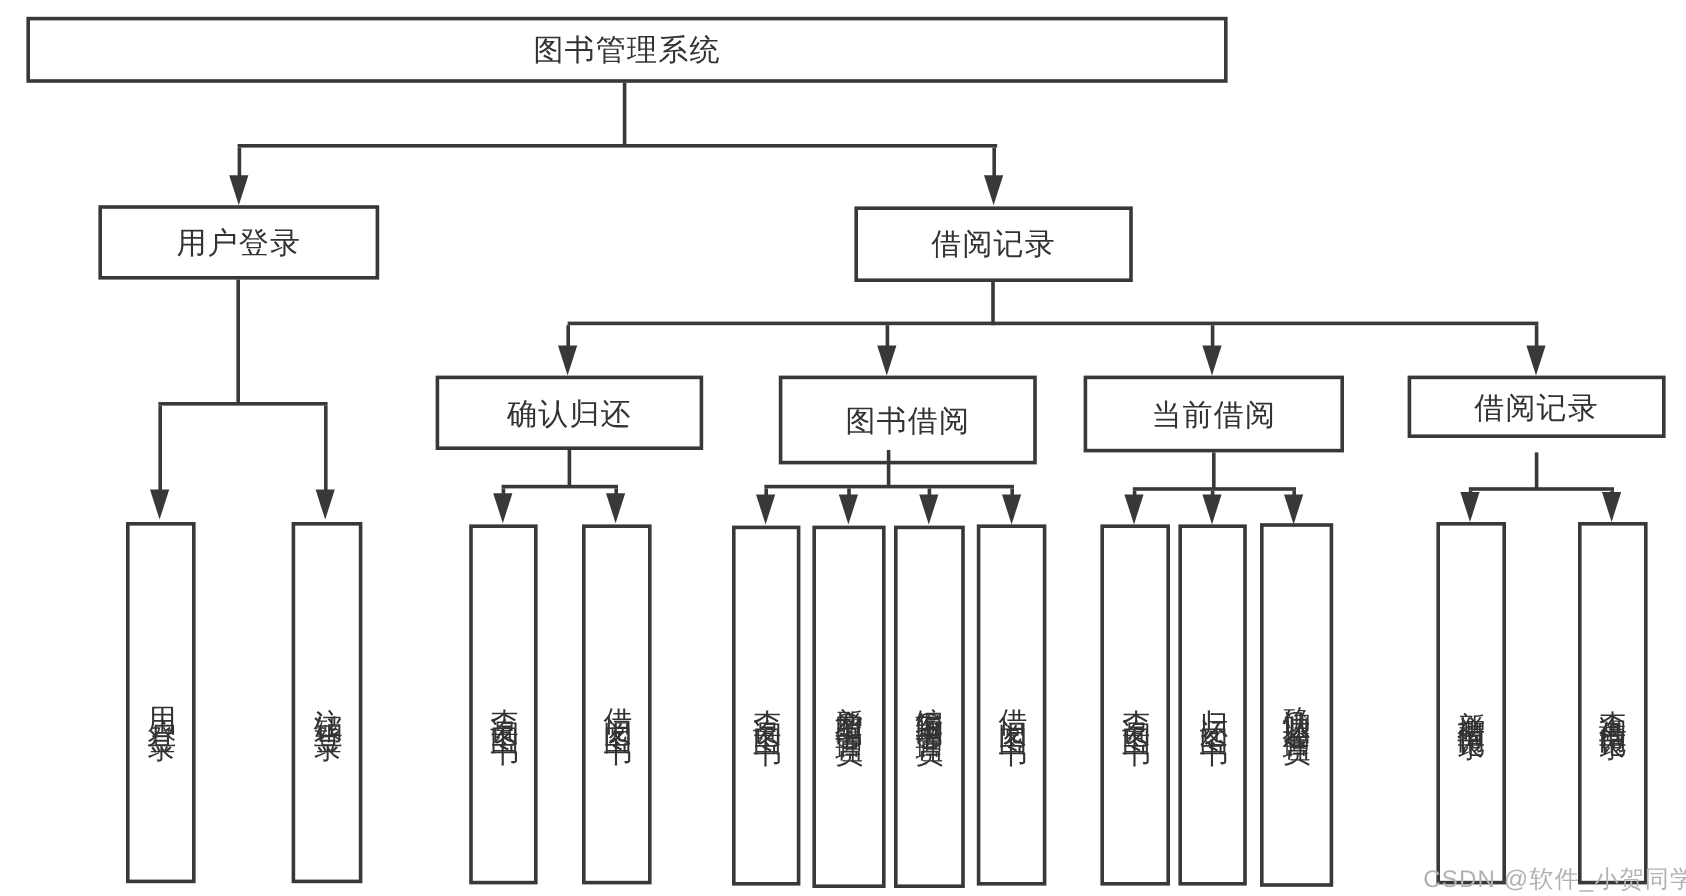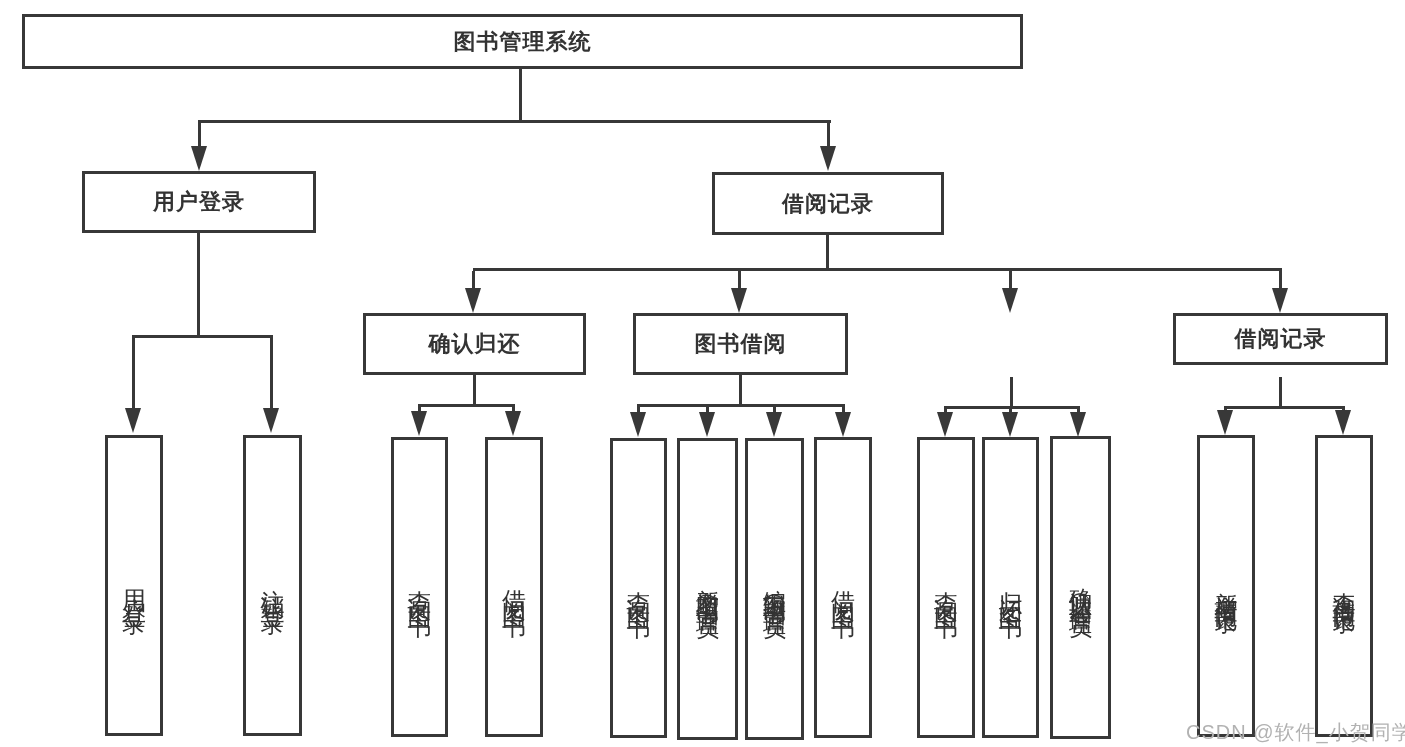--- a/index.html
+++ b/index.html
@@ -4,21 +4,21 @@
 <style>
   html,body{margin:0;padding:0;background:#ffffff;}
   .canvas{
     position:relative;width:1405px;height:747px;background:#ffffff;
     font-family:"Liberation Sans","DejaVu Sans",sans-serif;overflow:hidden;
   }
   .node{
     position:absolute;box-sizing:border-box;border:3px solid #383838;background:#ffffff;
     display:flex;align-items:center;justify-content:center;color:#333333;
   }
-  .hnode span{font-size:22px;letter-spacing:1px;white-space:nowrap;font-weight:bold;}
+  .hnode span{font-size:25px;letter-spacing:1px;white-space:nowrap;}
   .vnode span{
     writing-mode:vertical-rl;text-orientation:upright;
     font-size:24px;letter-spacing:8px;line-height:1;
   }
   .vnode.long span{font-size:23px;letter-spacing:4px;}
   .line{position:absolute;background:#383838;}
   .arrow{
     position:absolute;width:0;height:0;
     border-left:8px solid transparent;border-right:8px solid transparent;
     border-top:25px solid #383838;
@@ -40,22 +40,25 @@
   <div class="node hnode" style="left:82px;top:171px;width:234px;height:62px">
     <span>用户登录</span>
   </div>
   <div class="node hnode" style="left:712px;top:172px;width:232px;height:63px">
     <span>借阅记录</span>
   </div>
 
   <div class="node hnode" style="left:363px;top:313px;width:223px;height:62px">
     <span>确认归还</span>
   </div>
-  <div class="node hnode" style="left:633px;top:313px;width:215px;height:62px">
+  <div class="node hnode" style="left:649px;top:313px;width:215px;height:74px">
     <span>图书借阅</span>
+  </div>
+  <div class="node hnode" style="left:903px;top:313px;width:217px;height:64px">
+    <span>当前借阅</span>
   </div>
   <div class="node hnode" style="left:1173px;top:313px;width:215px;height:52px">
     <span>借阅记录</span>
   </div>
 
   <div class="node vnode" style="left:105px;top:435px;width:58px;height:301px">
     <span>用户登录</span>
   </div>
   <div class="node vnode" style="left:243px;top:435px;width:59px;height:301px">
     <span>注销登录</span>

